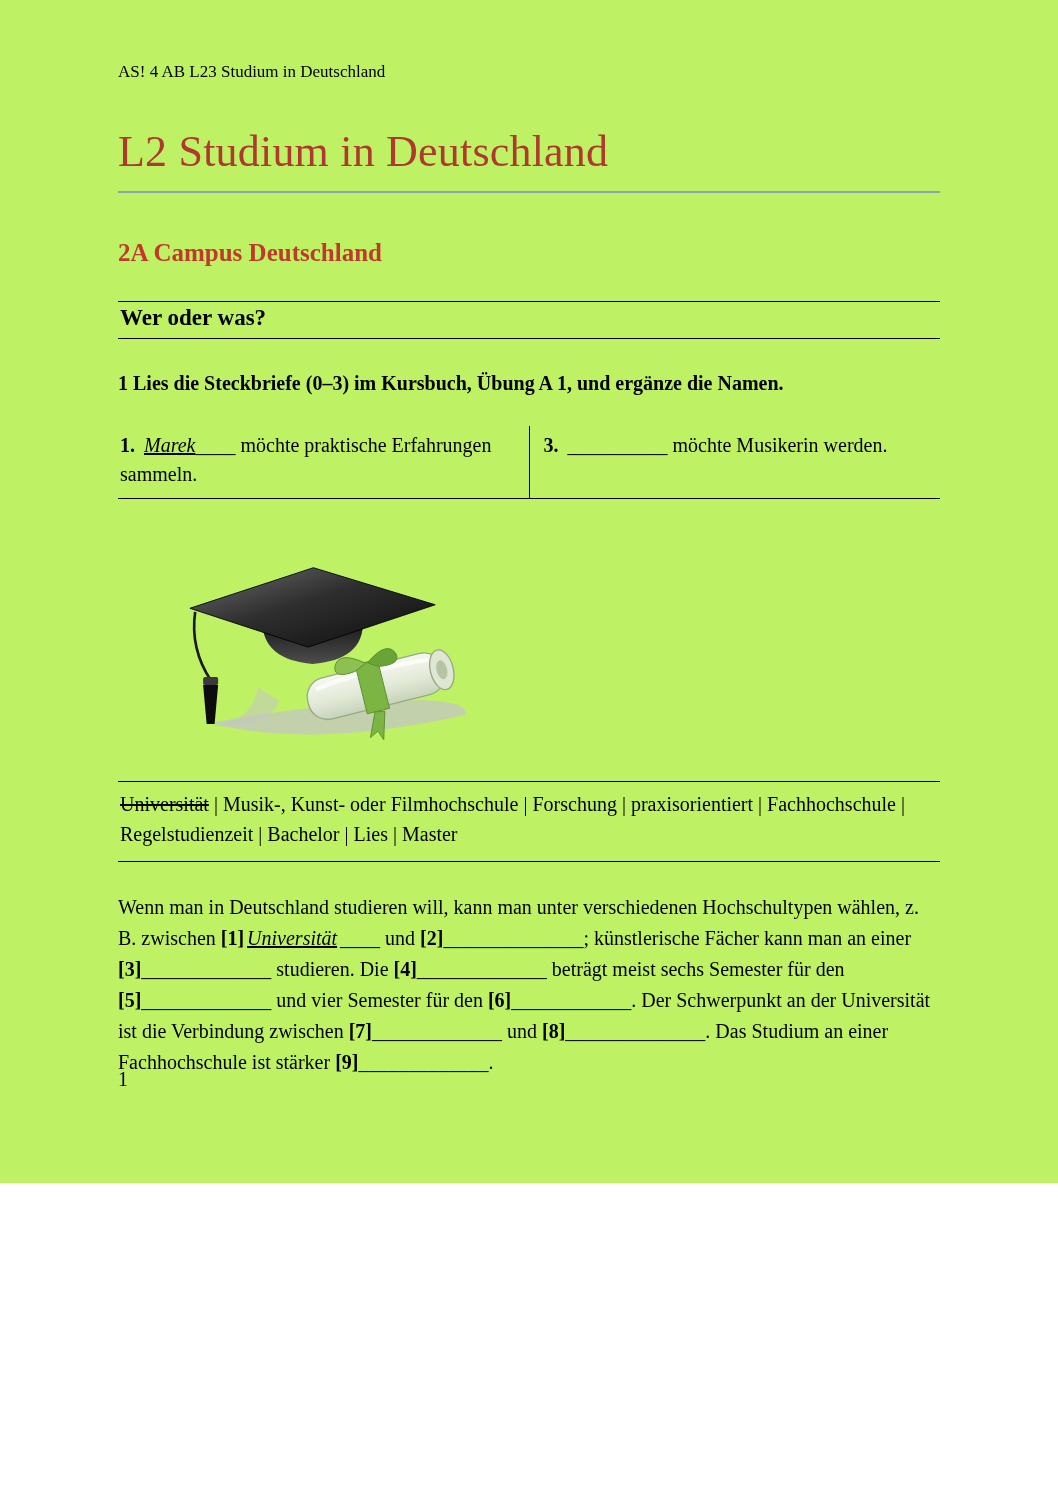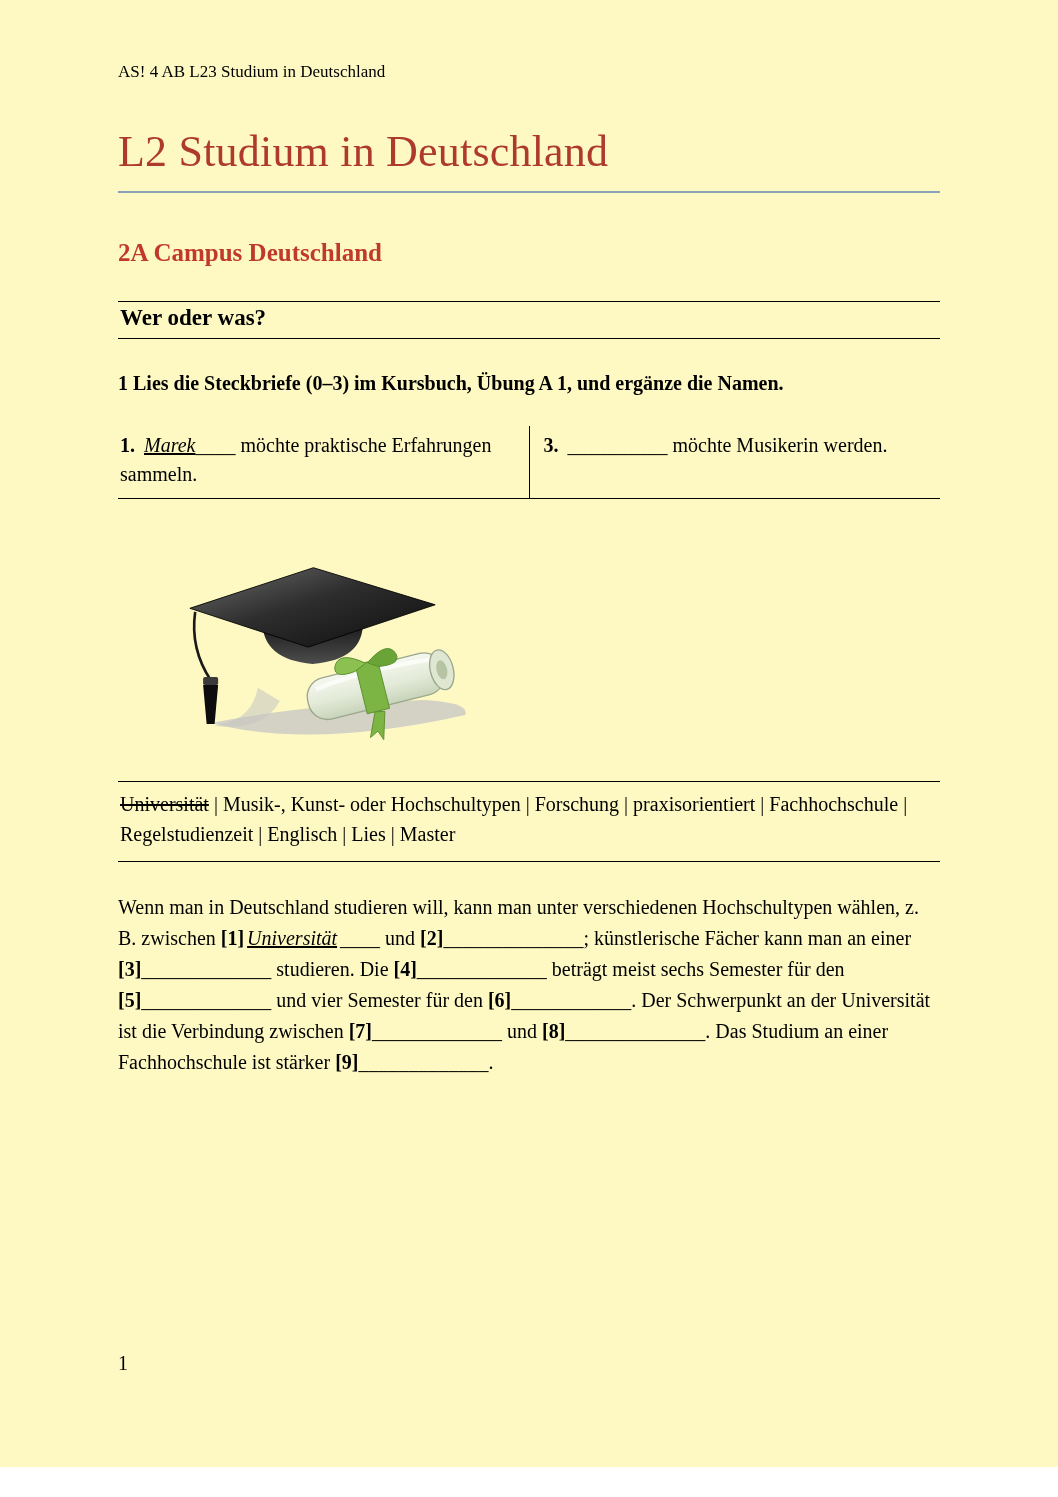--- a/index.html
+++ b/index.html
@@ -1,23 +1,23 @@
 <!DOCTYPE html>
 <html lang="de"><head>
 <meta charset="utf-8">
 <style>
   * { box-sizing: border-box; margin: 0; padding: 0; }
   html, body { background: #ffffff; }
   body { font-family: "Liberation Serif", serif; color: #000; }
 
   .page {
     width: 1058px;
-    height: 1467px;
+    height: 1183px;
     position: relative;
-    background: #fef9c3;
+    background: #bef264;
     padding: 62px 118px 0 118px;
     overflow: hidden;
   }
 
   .doc-header {
     font-size: 17px;
     margin-bottom: 44px;
   }
 
   .doc-title {
@@ -174,19 +174,19 @@
         <ellipse cx="306" cy="164" rx="6" ry="11" fill="#b7c4a4"></ellipse>
         <rect x="212" y="135" width="26" height="57" fill="#7db544" stroke="#5c8f2f" stroke-width="1"></rect>
         <path d="M224 136 q -27 -22 -35 -4 q -4 13 21 10 Z" fill="#8cc152" stroke="#5c8f2f" stroke-width="1"></path>
         <path d="M226 136 q 28 -20 34 -2 q 3 13 -23 9 Z" fill="#6aa436" stroke="#5c8f2f" stroke-width="1"></path>
         <path d="M221 192 l -12 27 l 10 -5 l 4 11 l 9 -31 Z" fill="#7db544" stroke="#5c8f2f" stroke-width="1"></path>
       </g>
     </svg>
   </div>
 
 
-  <div class="wordbank"><span class="struck">Universität</span> | <span>Musik-, Kunst- oder Hochschultypen</span> | <span>Forschung</span> | <span>praxisorientiert</span> | <span>Fachhochschule</span> | <span>Regelstudienzeit</span> | <span>Englisch</span> | <span>Lies</span> | <span>Master</span></div>
+  <div class="wordbank"><span class="struck">Universität</span> | <span>Musik-, Kunst- oder Filmhochschule</span> | <span>Forschung</span> | <span>praxisorientiert</span> | <span>Fachhochschule</span> | <span>Regelstudienzeit</span> | <span>Bachelor</span> | <span>Lies</span> | <span>Master</span></div>
 
   <p class="gapfill"><span class="seg-text">Wenn man in Deutschland studieren will, kann man unter verschiedenen Hochschultypen wählen, z. B. zwischen </span><span class="seg-num">[1]</span><span class="seg-answer">Universität</span><span class="seg-blank">____</span><span class="seg-text"> und </span><span class="seg-num">[2]</span><span class="seg-blank">______________</span><span class="seg-text">; künstlerische Fächer kann man an einer </span><span class="seg-num">[3]</span><span class="seg-blank">_____________</span><span class="seg-text"> studieren. Die </span><span class="seg-num">[4]</span><span class="seg-blank">_____________</span><span class="seg-text"> beträgt meist sechs Semester für den </span><span class="seg-num">[5]</span><span class="seg-blank">_____________</span><span class="seg-text"> und vier Semester für den </span><span class="seg-num">[6]</span><span class="seg-blank">____________</span><span class="seg-text">. Der Schwerpunkt an der Universität ist die Verbindung zwischen </span><span class="seg-num">[7]</span><span class="seg-blank">_____________</span><span class="seg-text"> und </span><span class="seg-num">[8]</span><span class="seg-blank">______________</span><span class="seg-text">. Das Studium an einer Fachhochschule ist stärker </span><span class="seg-num">[9]</span><span class="seg-blank">_____________</span><span class="seg-text">.</span></p>
 
   <div class="page-number">1</div>
 
 </div>
 
 </body></html>

